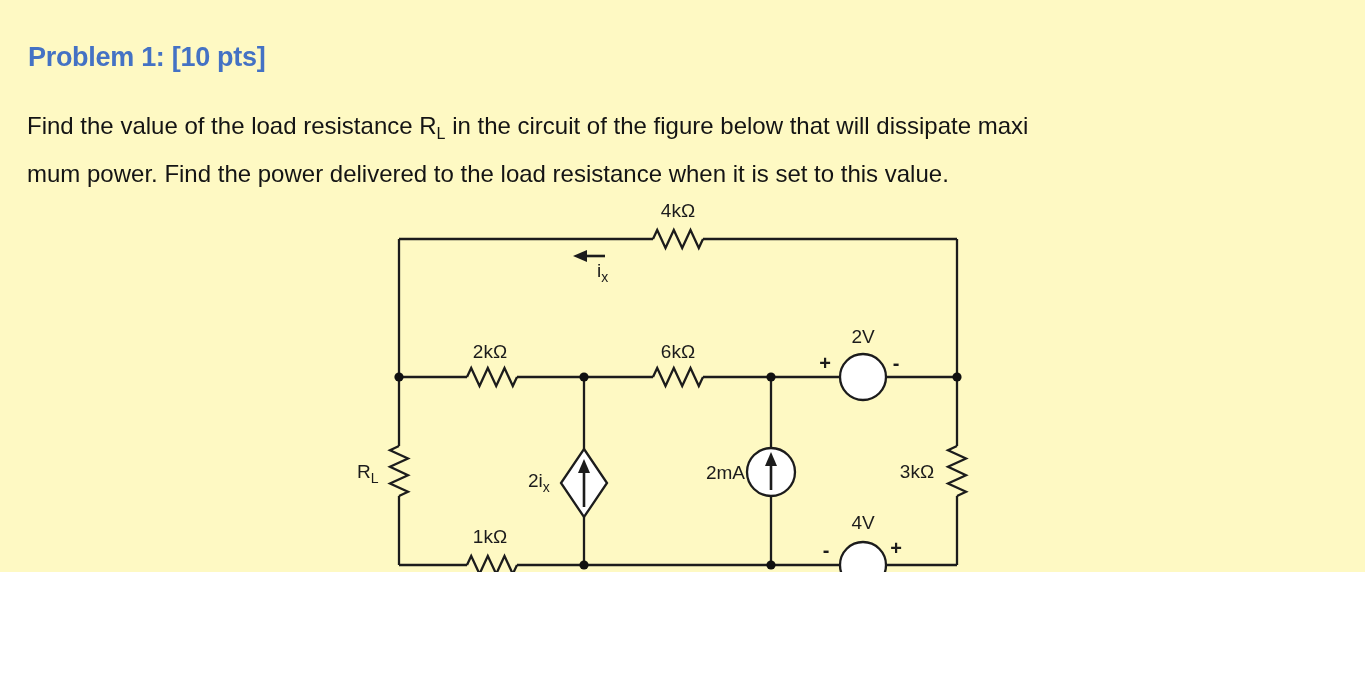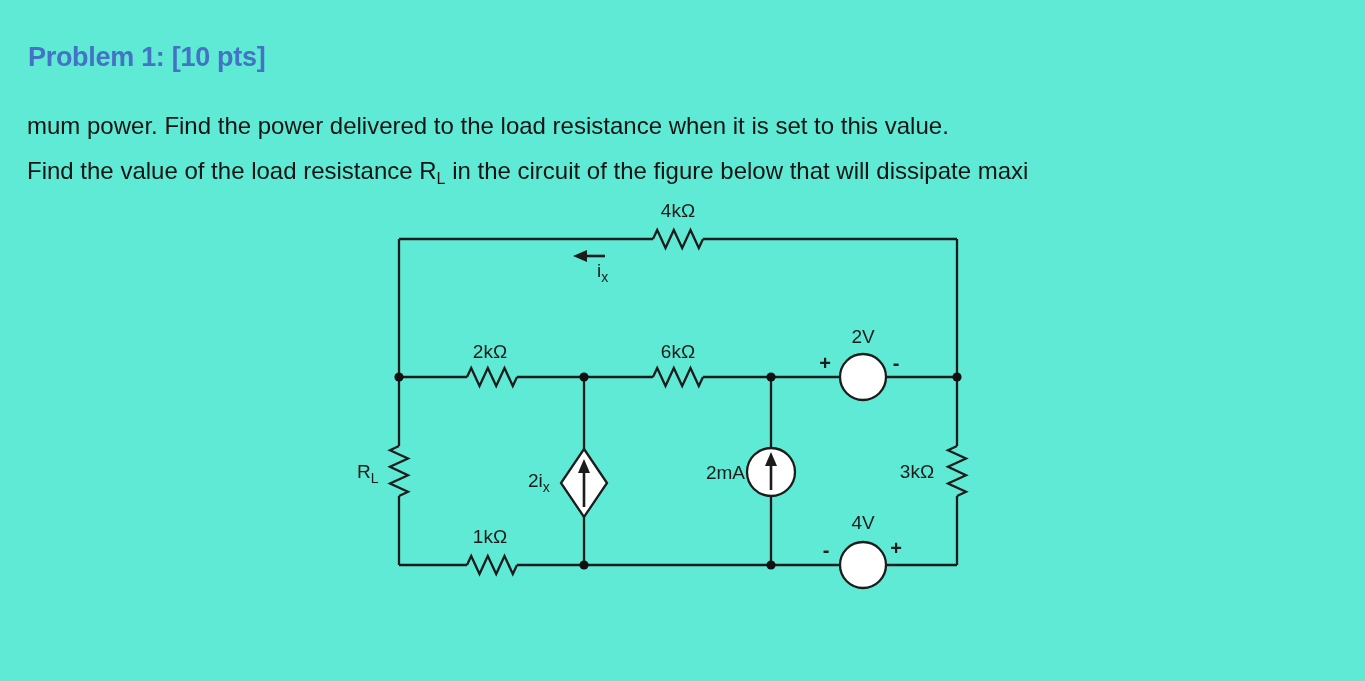--- a/index.html
+++ b/index.html
@@ -4,22 +4,22 @@
 <style>
   html, body {
     margin: 0;
     padding: 0;
     background: #ffffff;
     font-family: "Liberation Sans", sans-serif;
   }
   .page {
     position: relative;
     width: 1365px;
-    height: 681px;
-    background: #5eead4;
+    height: 572px;
+    background: #fef9c3;
     overflow: hidden;
   }
   .title {
     position: absolute;
     left: 28px;
     top: 42px;
     font-size: 27px;
     font-weight: bold;
     letter-spacing: -0.3px;
     color: #4472C4;
@@ -63,22 +63,22 @@
   svg .subscript { font-size: 14px; }
 </style>
 </head>
 <body>
 
 <div class="page">
 
   <div class="title">Problem 1: [10 pts]</div>
 
   <div class="problem-text">
+    <span class="line"><span>Find the value of the load resistance R</span><sub>L</sub><span> in the circuit of the figure below that will dissipate maxi</span></span>
     <span class="line">mum power. Find the power delivered to the load resistance when it is set to this value.</span>
-    <span class="line"><span>Find the value of the load resistance R</span><sub>L</sub><span> in the circuit of the figure below that will dissipate maxi</span></span>
   </div>
 
   <div class="circuit-figure">
     <svg width="650" height="430" viewBox="0 0 650 430">
 
       <path class="wire" d="M59,55 H313"></path>
       <polyline class="zig" points="313,55 317.2,46 325.5,64 333.8,46 342.2,64 350.5,46 358.8,64 363,55"></polyline>
       <path class="wire" d="M363,55 H617"></path>
 
       <path class="wire" d="M59,55 V262"></path>

